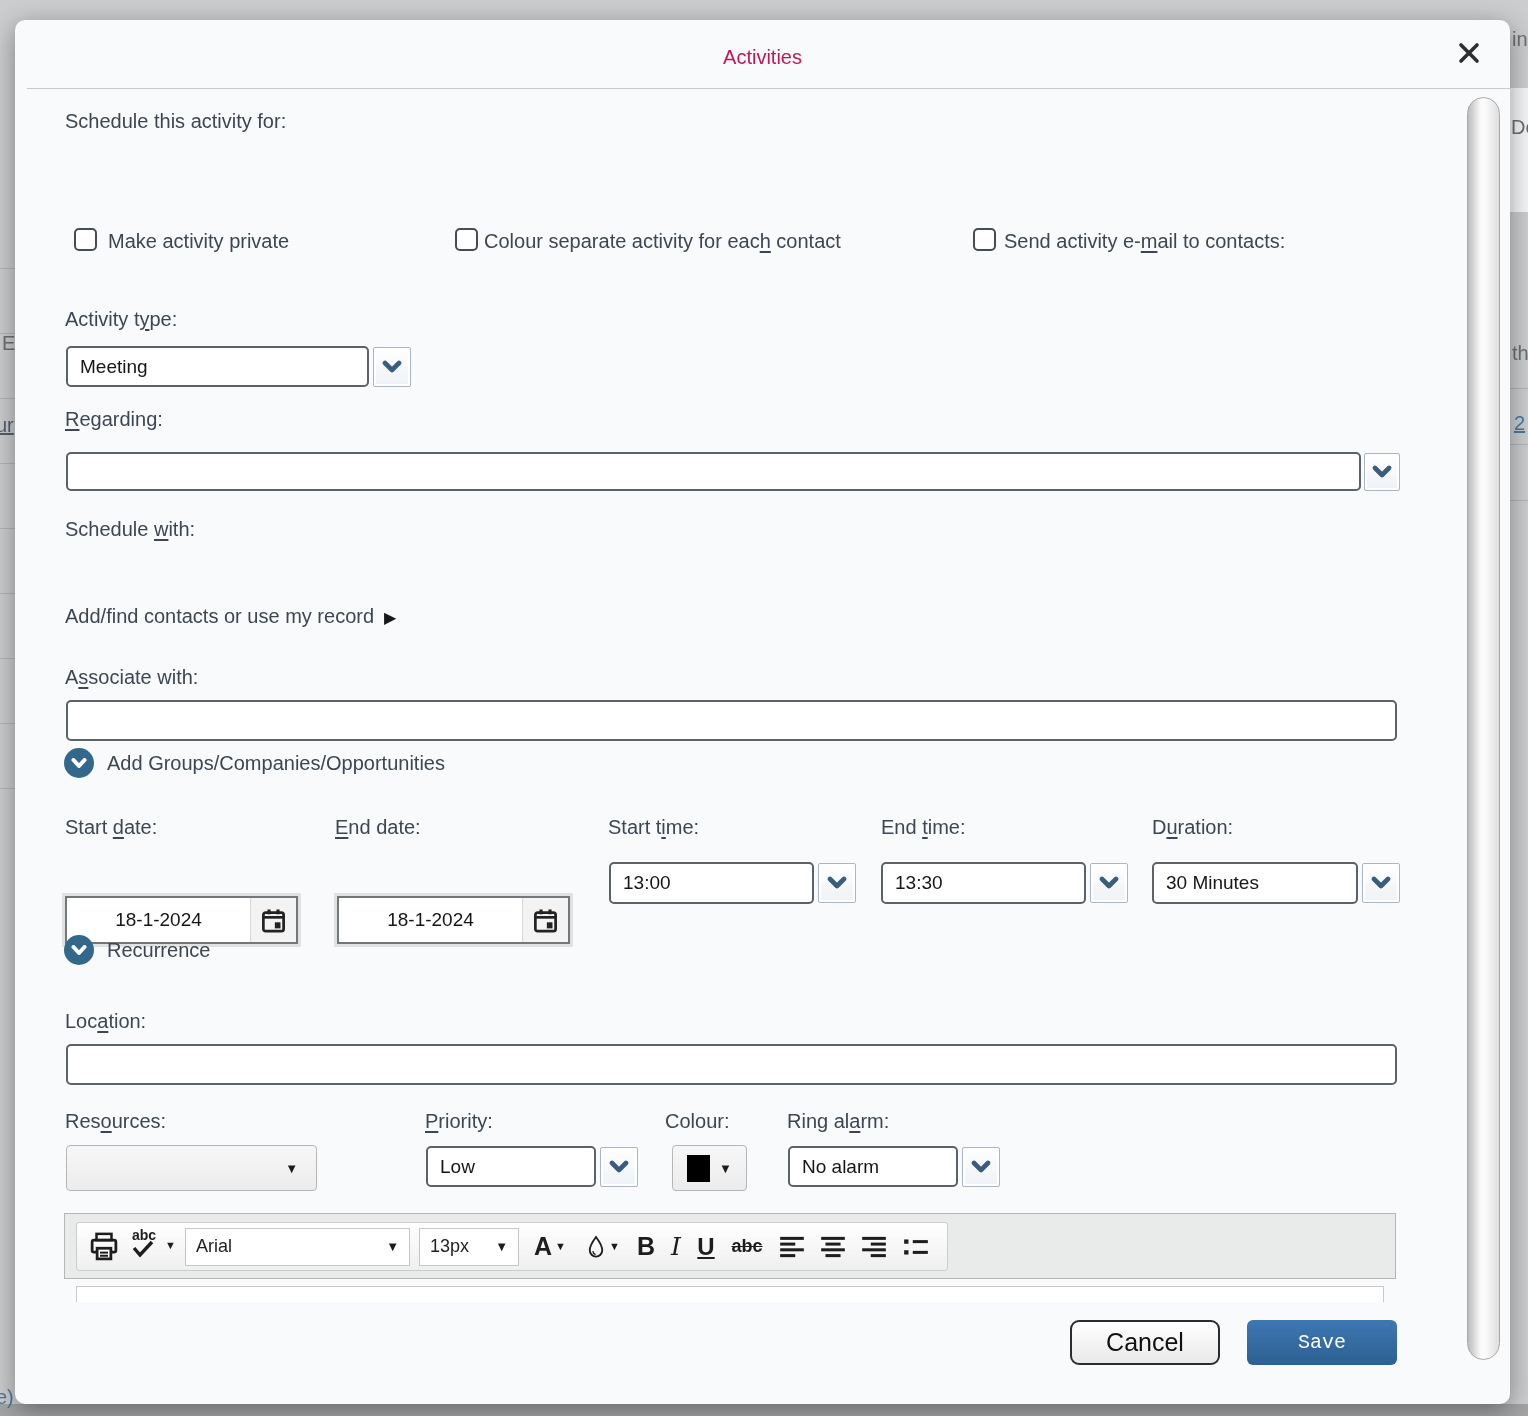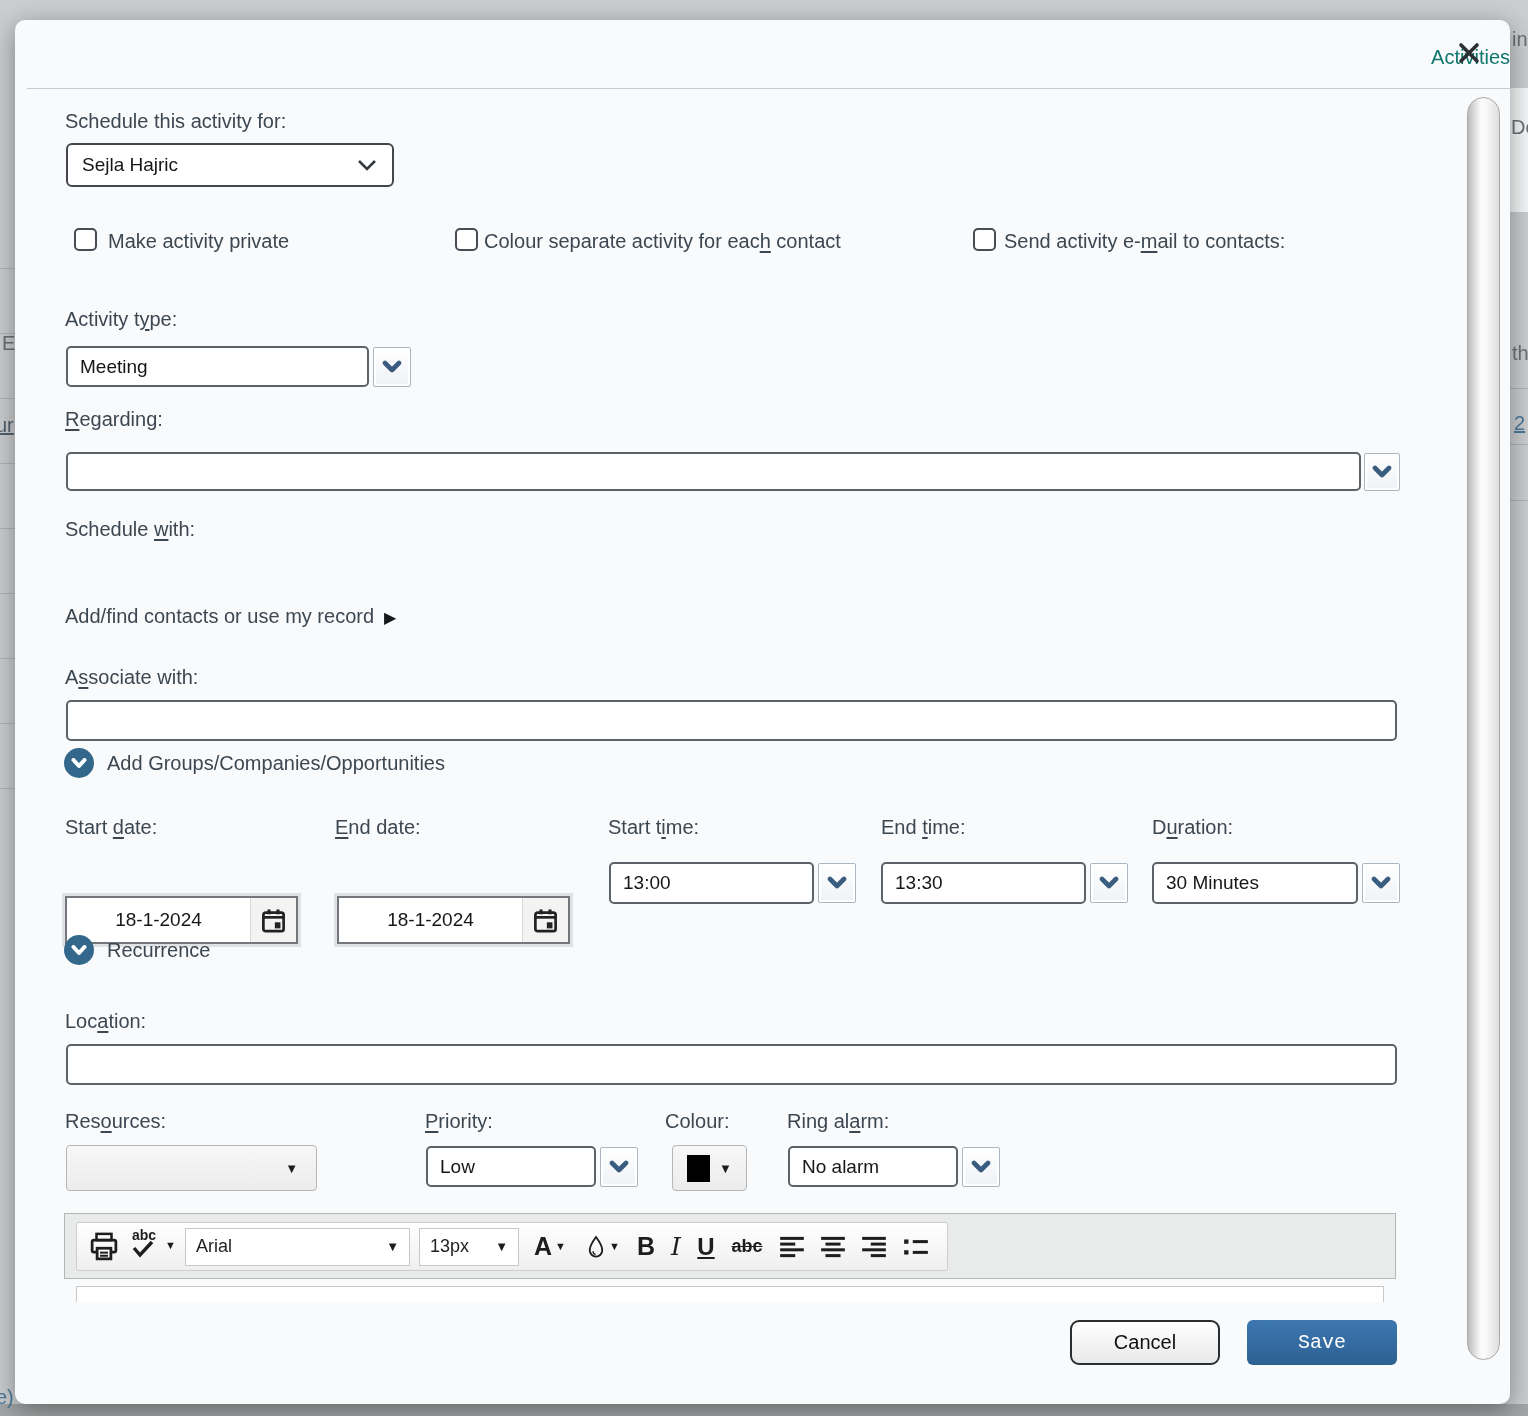--- a/index.html
+++ b/index.html
@@ -19,22 +19,22 @@
   .fragu { text-decoration:underline; }
   .fragblue { color:#4a7a9b; }
   .fragsteel { color:#53616d; }
 
   
   .modal {
     position:absolute; left:15px; top:20px; width:1495px; height:1384px;
     background:#f9fafb; border-radius:10px;
     box-shadow:0 6px 26px rgba(0,0,0,.38);
   }
-  .mtitle { position:absolute; top:26px; left:0; width:100%; text-align:right;
-    font-size:20px; color:#0f766e; }
+  .mtitle { position:absolute; top:26px; left:0; width:100%; text-align:center;
+    font-size:20px; color:#be185d; }
   .close { position:absolute; left:1437px; top:16px; width:34px; height:34px;
     display:flex; align-items:center; justify-content:center; cursor:pointer; }
   .hdiv { position:absolute; left:12px; right:0; top:68px; height:1px; background:#c8cbcd; }
 
   .lbl { position:absolute; font-size:20px; color:#3c4752; white-space:nowrap; }
   .accel { text-decoration:underline; text-underline-offset:3px; text-decoration-thickness:1.5px; }
 
   .txt {
     position:absolute; border:2px solid #5d6268; border-radius:5px; background:#fff;
     font-size:19px; color:#141618; padding:0 12px; font-family:inherit; outline:none;
@@ -98,21 +98,21 @@
   .spell { width:46px; height:40px; }
   .spell .abc { position:absolute; left:2px; top:0; font-size:14px; font-weight:bold; }
   .spell .chk { position:absolute; left:2px; top:13px; }
   .spell .tri { position:absolute; right:0; top:13px; font-size:11px; }
 
   .editor-sliver { position:absolute; background:#fff;
     border:1px solid #c9c9c9; border-bottom:none; }
 
   .btn-cancel {
     position:absolute; width:150px; height:45px; border:2px solid #2a2d30; border-radius:9px;
-    background:linear-gradient(#ffffff,#e9e9e9); font-size:20px; color:#111;
+    background:linear-gradient(#ffffff,#e9e9e9); font-size:25px; color:#111;
     font-family:inherit; cursor:pointer;
   }
   .btn-save {
     position:absolute; width:150px; height:45px; border:none; border-radius:6px;
     background:linear-gradient(#3e78b1,#2c6092); font-size:20px; color:#fff;
     font-family:Liberation Mono, monospace; cursor:pointer;
   }
   .thumb {
     position:absolute; width:33px; border-radius:17px;
     background:linear-gradient(to right,#bcbcbc,#fbfbfb 42%,#fbfbfb 55%,#dedede);
@@ -151,26 +151,20 @@
 
     <div class="mtitle">Activities</div>
     <div class="close">
       <svg width="26" height="26" viewBox="0 0 26 26">
         <path d="M5 5 L21 21 M21 5 L5 21" stroke="#2c2f32" stroke-width="3.6" stroke-linecap="round"></path>
       </svg>
     </div>
     <div class="hdiv"></div>
 
     <div class="lbl" style="left:50px;top:90px"><span>Schedule this activity for:</span><span class="accel"></span><span></span></div>
-    <div class="sel" style="left:51px;top:123px;width:328px;height:44px">
-      <span>Sejla Hajric</span>
-      <svg width="22" height="13" viewBox="0 0 22 13">
-        <path d="M3 2 L11 10 L19 2" fill="none" stroke="#34393e" stroke-width="2.6"></path>
-      </svg>
-    </div>
 
     <input type="checkbox" class="cb" style="left: 59px; top: 208px;">
     <div class="lbl" style="left:93px;top:210px"><span>Make activity private</span><span class="accel"></span><span></span></div>
     <input type="checkbox" class="cb" style="left: 440px; top: 208px;">
     <div class="lbl" style="left:469px;top:210px"><span>Colour separate activity for eac</span><span class="accel">h</span><span> contact</span></div>
     <input type="checkbox" class="cb" style="left: 958px; top: 208px;">
     <div class="lbl" style="left:989px;top:210px"><span>Send activity e-</span><span class="accel">m</span><span>ail to contacts:</span></div>
 
     <div class="lbl" style="left:50px;top:288px"><span>Activity t</span><span class="accel">y</span><span>pe:</span></div>
     <input class="txt" style="left: 51px; top: 326px; width: 303px; height: 41px;" value="Meeting">

